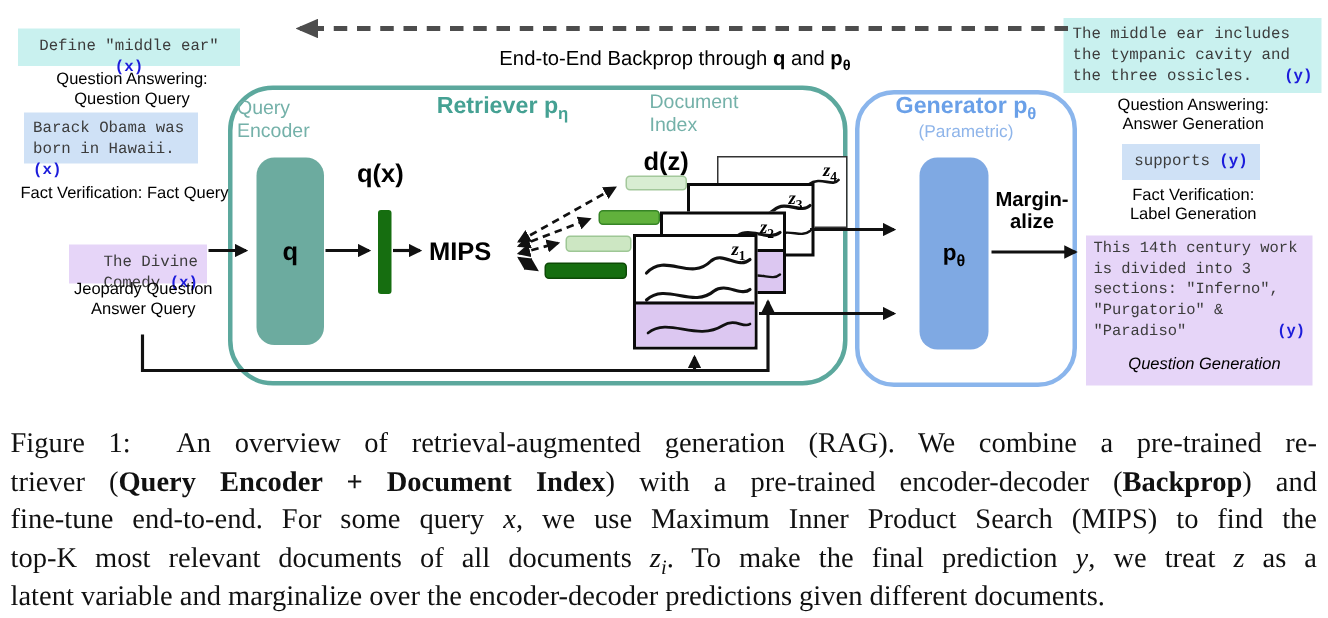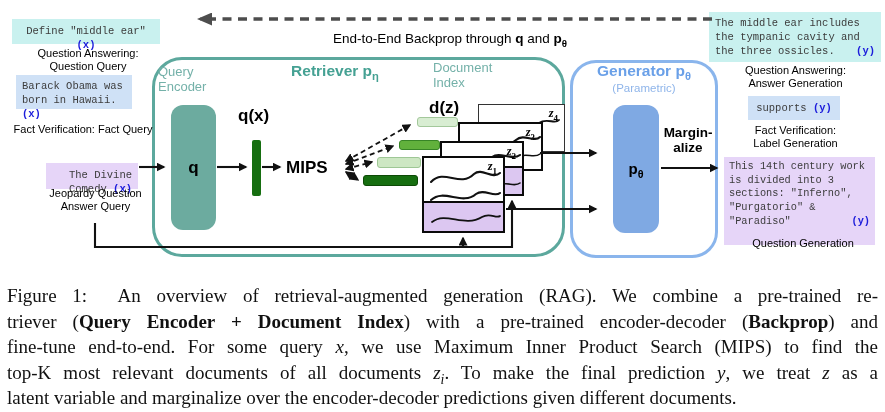--- a/index.html
+++ b/index.html
@@ -157,31 +157,31 @@
     <div>Question Answering:</div>
     <div>Answer Generation</div>
   </div>
   <div class="abs snippet lblue" style="left:748px;top:96px;width:92px;height:24px;text-align:center;padding-top:5px;">
     <span>supports</span> <span class="var">(y)</span>
   </div>
   <div class="abs lbl" style="left:728px;top:124px;width:135px;">
     <div>Fact Verification:</div>
     <div>Label Generation</div>
   </div>
-  <div class="abs snippet purp" style="left:724px;top:157px;width:151px;height:88px;font-size:10.3px;line-height:13.7px;padding:3px 5px;">
+  <div class="abs snippet purp" style="left:724px;top:157px;width:151px;height:100px;font-size:10.3px;line-height:13.7px;padding:3px 5px;">
     <div>This 14th century work</div>
     <div>is divided into 3</div>
     <div>sections: "Inferno",</div>
     <div>"Purgatorio" &amp;</div>
     <div class="srow">
         <span>"Paradiso"</span>
         <span class="var">(y)</span>
       </div>
   </div>
-  <div class="abs lbl" style="left:733px;top:237px;width:140px;">Question Generation</div>
+  <div class="abs lbl" style="left:733px;top:237px;width:140px;font-style:italic;">Question Generation</div>
 
   <svg class="overlay" width="885" height="278">
     <defs>
       <marker id="ah" markerWidth="9" markerHeight="9" refX="7.5" refY="4.5" orient="auto-start-reverse" markerUnits="userSpaceOnUse">
         <path d="M0,0 L9,4.5 L0,9 Z" fill="#111"></path>
       </marker>
       <marker id="ahg" markerWidth="15" markerHeight="13" refX="12" refY="6.5" orient="auto" markerUnits="userSpaceOnUse">
         <path d="M0,0 L15,6.5 L0,13 Z" fill="#4d4d4d"></path>
       </marker>
     </defs>

